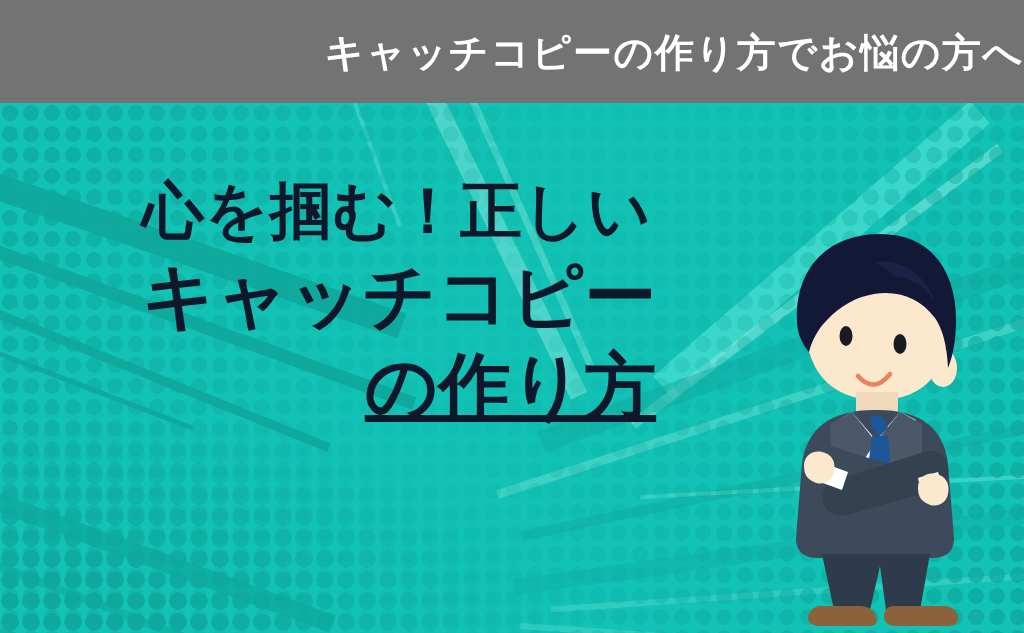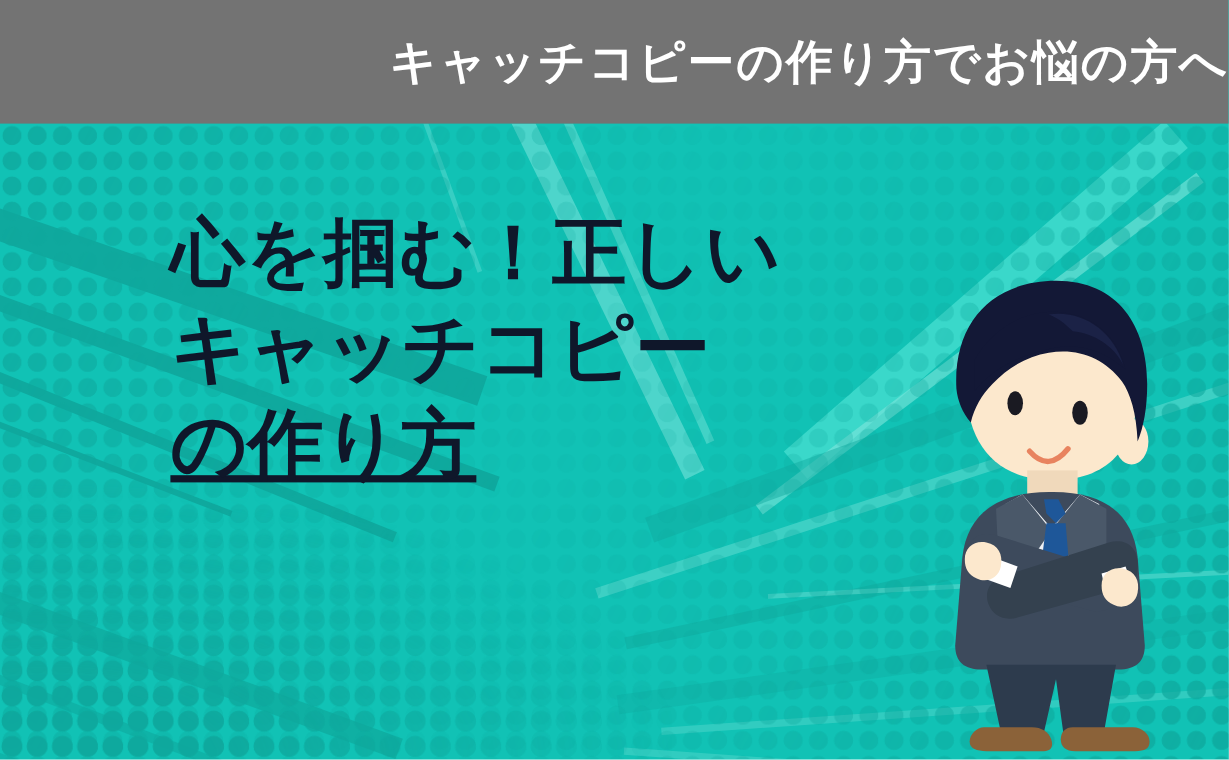--- a/index.html
+++ b/index.html
@@ -130,25 +130,26 @@
   }
   .line-1 {
     font-size: 62px;
     font-weight: bold;
     line-height: 1.05;
     letter-spacing: 1px;
     white-space: nowrap;
   }
   .line-2,
   .line-3 {
-    font-size: 63px;
+    font-size: 72px;
     font-weight: bold;
     line-height: 1.2;
     letter-spacing: 0px;
     white-space: nowrap;
+    text-align: right;
   }
   .line-2 { margin-top: 10px; }
   .line-3 { margin-top: 4px; text-decoration: underline; }
 
   
   .character {
     position: absolute;
     right: 6px;
     bottom: 0;
     width: 248px;

